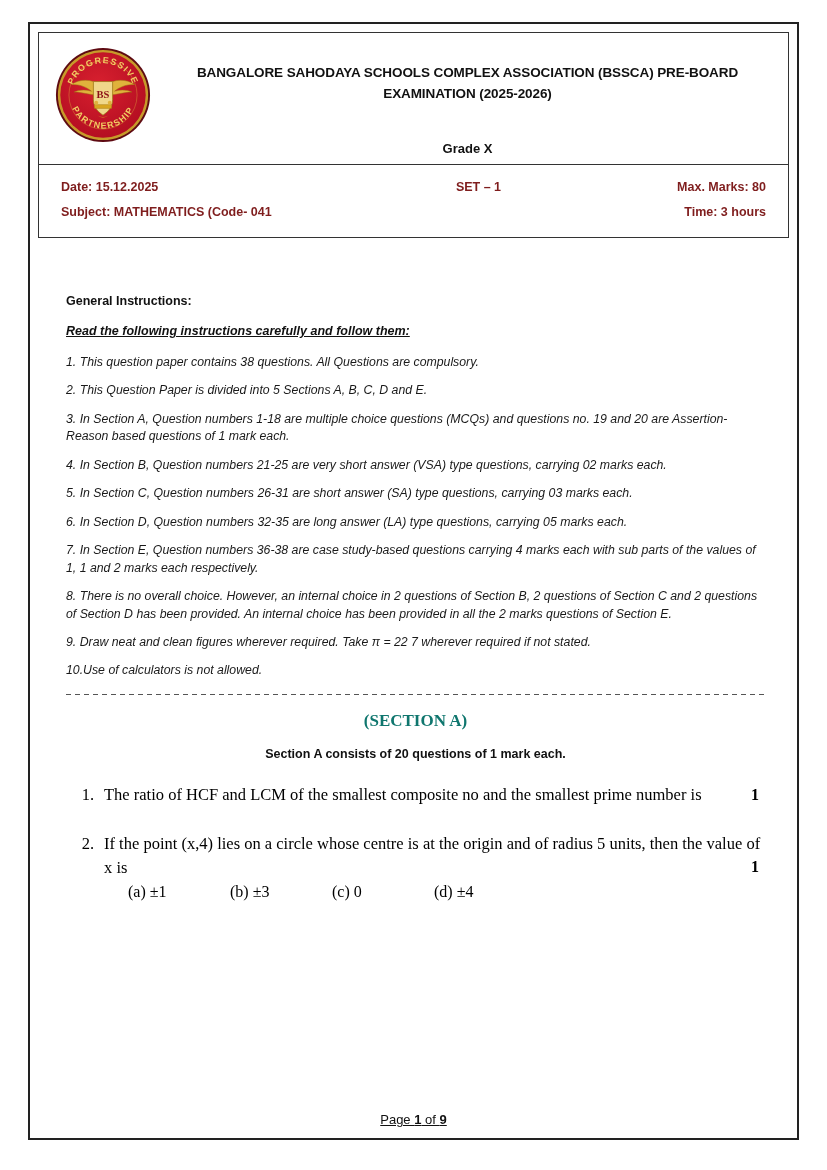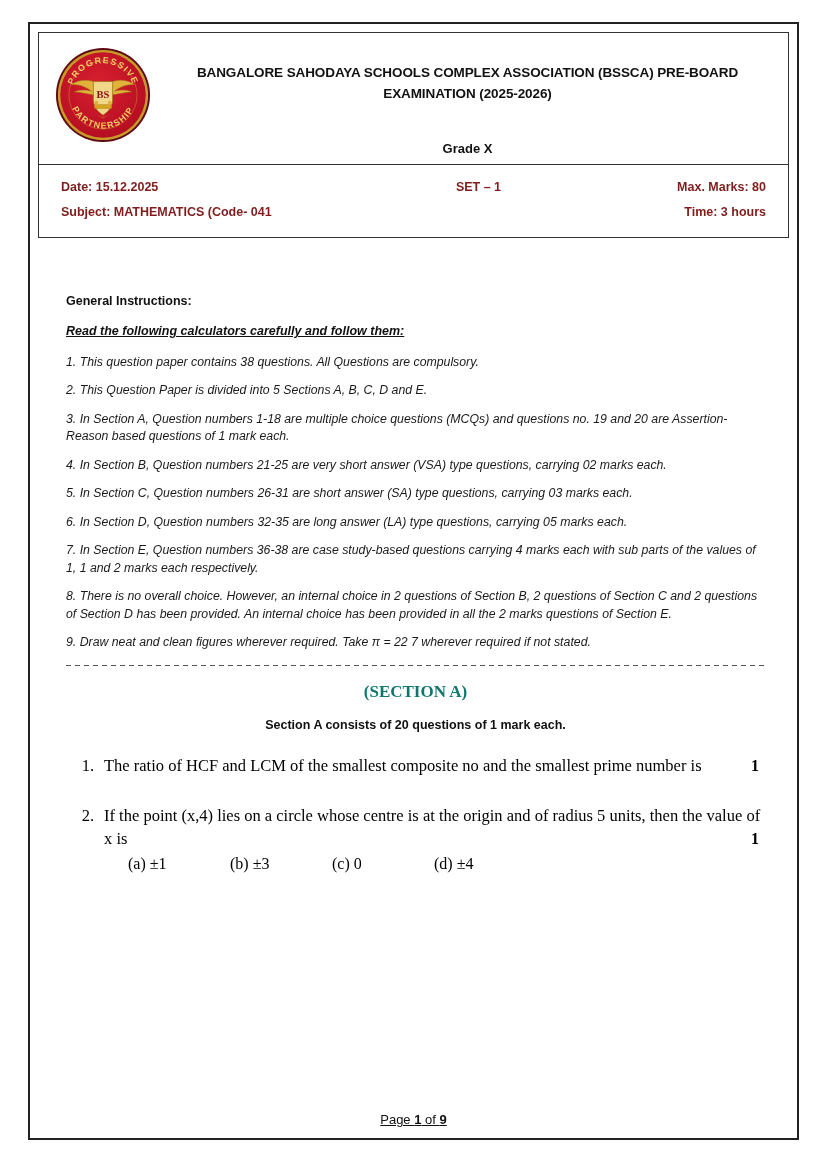--- a/index.html
+++ b/index.html
@@ -248,31 +248,32 @@
         <div class="meta-center"></div>
         <div class="meta-right">Time: 3 hours</div>
       </div>
     </div>
   </div>
 
   <div class="content">
 
     <div class="gi-heading">General Instructions:</div>
 
-    <div class="gi-subheading">Read the following calculators carefully and follow them:</div>
+    <div class="gi-subheading">Read the following instructions carefully and follow them:</div>
 
     <div class="instr">1. This question paper contains 38 questions. All Questions are compulsory.</div>
     <div class="instr">2. This Question Paper is divided into 5 Sections A, B, C, D and E.</div>
     <div class="instr">3. In Section A, Question numbers 1-18 are multiple choice questions (MCQs) and questions no. 19 and 20 are Assertion- Reason based questions of 1 mark each.</div>
     <div class="instr">4. In Section B, Question numbers 21-25 are very short answer (VSA) type questions, carrying 02 marks each.</div>
     <div class="instr">5. In Section C, Question numbers 26-31 are short answer (SA) type questions, carrying 03 marks each.</div>
     <div class="instr">6. In Section D, Question numbers 32-35 are long answer (LA) type questions, carrying 05 marks each.</div>
     <div class="instr">7. In Section E, Question numbers 36-38 are case study-based questions carrying 4 marks each with sub parts of the values of 1, 1 and 2 marks each respectively.</div>
     <div class="instr">8. There is no overall choice. However, an internal choice in 2 questions of Section B, 2 questions of Section C and 2 questions of Section D has been provided. An internal choice has been provided in all the 2 marks questions of Section E.</div>
     <div class="instr">9. Draw neat and clean figures wherever required. Take π = 22 7 wherever required if not stated.</div>
+    <div class="instr">10.Use of calculators is not allowed.</div>
 
     <div class="dash-rule"></div>
 
     <div class="section-title">(SECTION A)</div>
     <div class="section-sub">Section A consists of 20 questions of 1 mark each.</div>
 
     <div class="question">
       <div class="q-line">
         <div class="q-num">1.</div>
         <div class="q-body">

